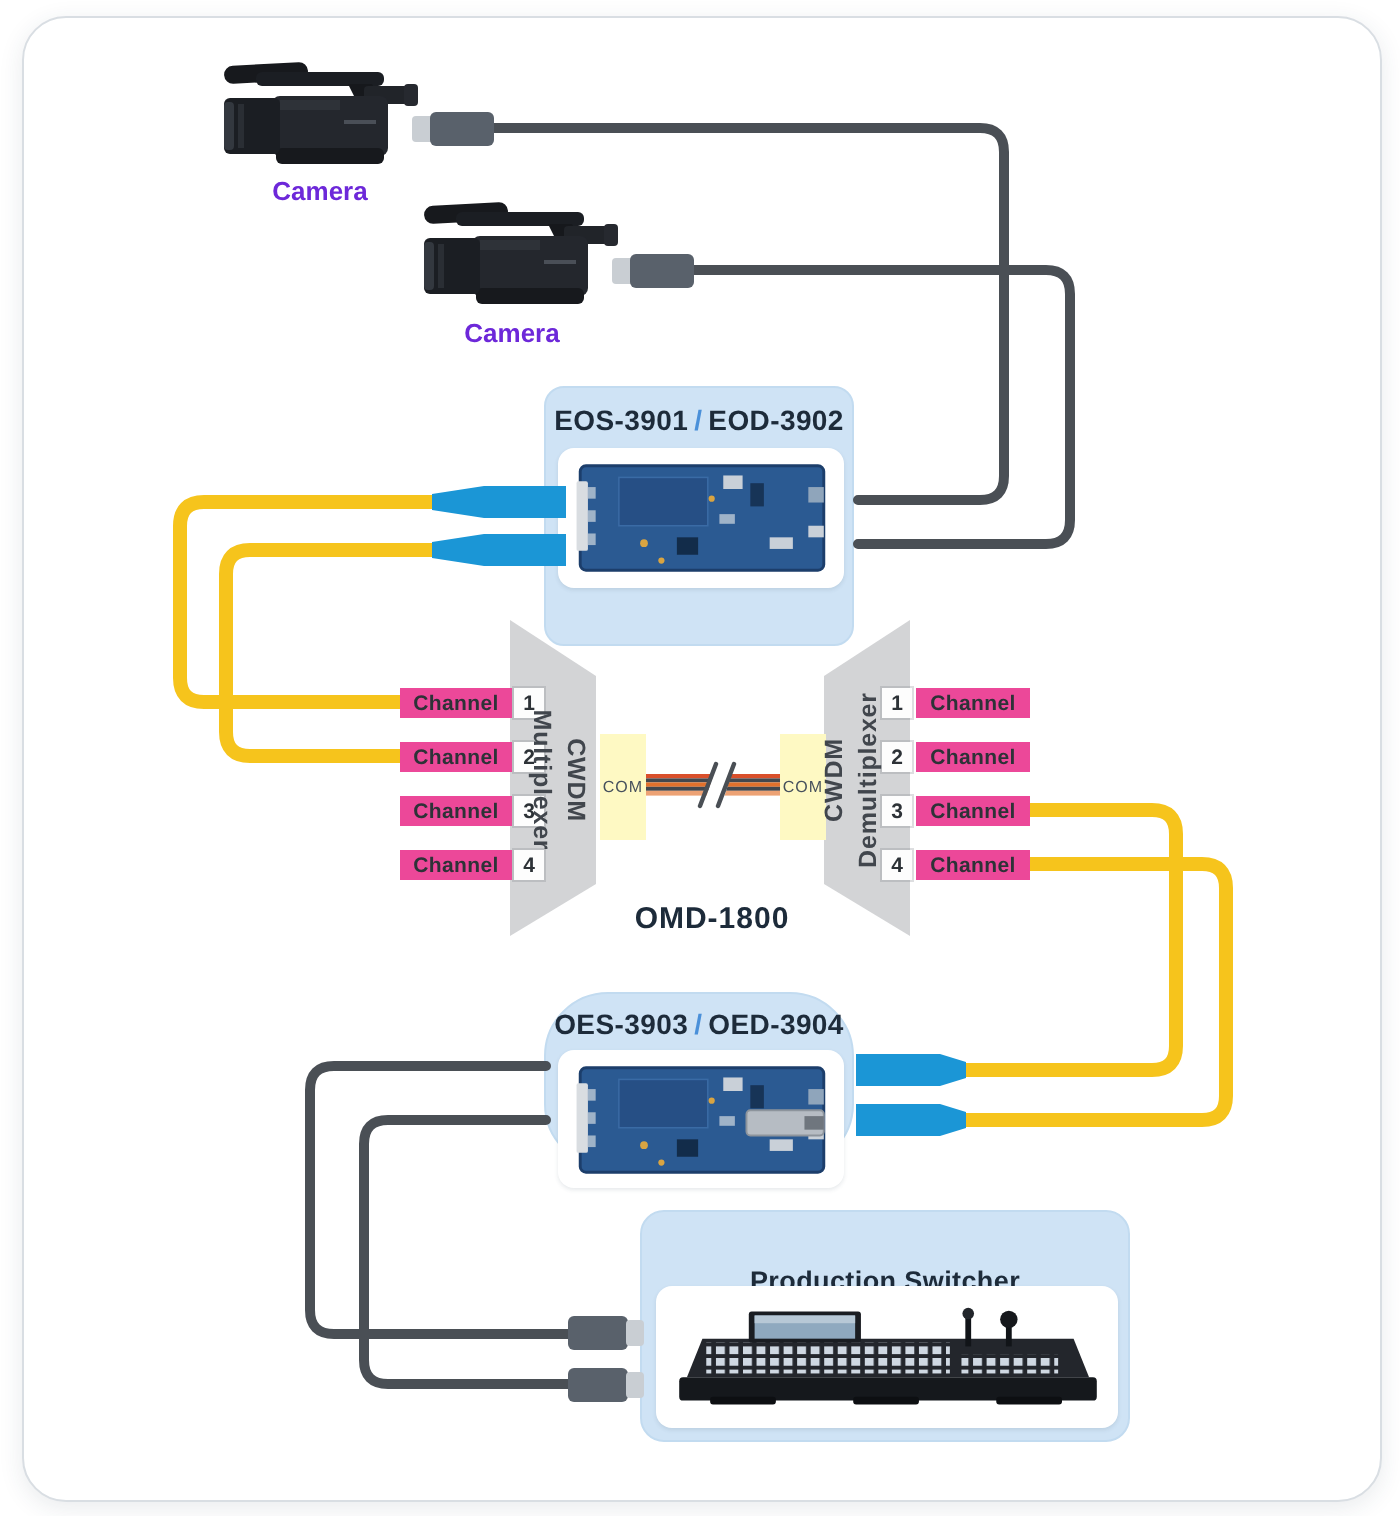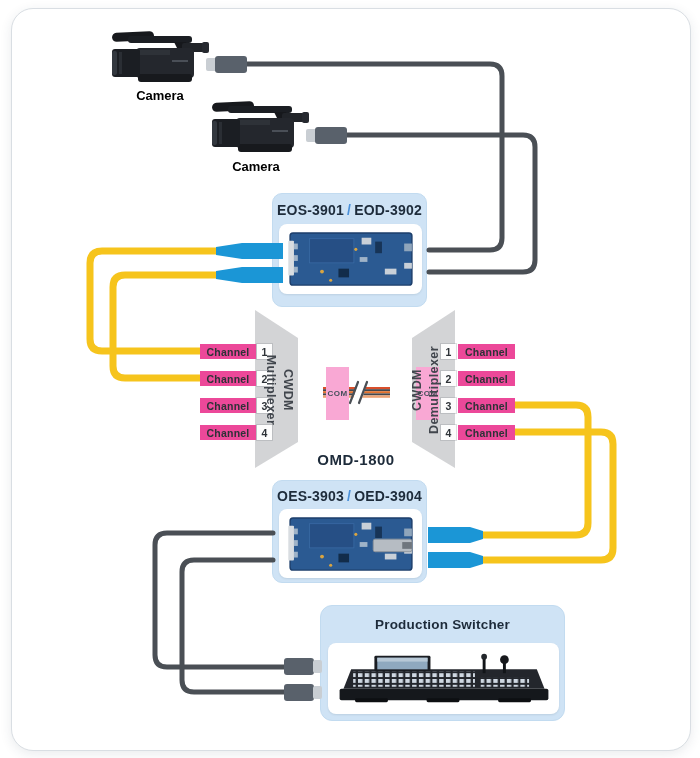--- a/index.html
+++ b/index.html
@@ -2,64 +2,64 @@
 <html><head>
 <meta charset="utf-8">
 <style>
   html,body{margin:0;padding:0;background:#ffffff;}
   .canvas{position:relative;width:700px;height:758px;font-family:"Liberation Sans",sans-serif;overflow:hidden;background:#fff;}
   .card{position:absolute;left:11px;top:8px;width:678px;height:741px;background:#ffffff;border:1px solid #d9dee3;border-radius:22px;box-shadow:0 3px 12px rgba(40,60,80,.10);}
   .box{position:absolute;background:#cfe3f5;border:1px solid #c2dbf0;border-radius:10px;box-sizing:border-box;}
   .box-title{position:absolute;left:0;right:0;text-align:center;font-size:14px;font-weight:700;color:#1d2b3a;letter-spacing:.2px;white-space:nowrap;}
   .box-title .sep{color:#4a90d9;padding:0 3px;}
   .inner-panel{position:absolute;background:#ffffff;border-radius:8px;box-shadow:0 1px 2px rgba(50,70,90,.12);display:flex;align-items:center;justify-content:center;}
-  .cam-label{position:absolute;text-align:center;font-size:13px;font-weight:700;color:#000000;}
+  .cam-label{position:absolute;text-align:center;font-size:13px;font-weight:700;color:#6d28d9;}
   .ch-label{position:absolute;background:#ec4899;color:#2d3237;font-size:10.5px;font-weight:700;display:flex;align-items:center;justify-content:center;letter-spacing:.2px;}
   .ch-num{position:absolute;background:#fdfdfd;color:#2d3237;font-size:10.5px;font-weight:700;display:flex;align-items:center;justify-content:center;box-shadow:0 0 0 1px rgba(120,125,130,.25);}
-  .com-box{position:absolute;background:#f9a8d4;color:#46505c;font-size:8px;font-weight:700;letter-spacing:.5px;display:flex;align-items:center;justify-content:center;margin-left:26px;}
+  .com-box{position:absolute;background:#fef9c3;color:#46505c;font-size:8px;font-weight:400;letter-spacing:.5px;display:flex;align-items:center;justify-content:center;}
   .vtext{position:absolute;width:140px;height:36px;text-align:center;font-size:12.5px;font-weight:700;color:#41464d;letter-spacing:.4px;line-height:17px;white-space:nowrap;}
   .vtext.cw{transform:rotate(90deg);}
   .vtext.ccw{transform:rotate(-90deg);}
   .omd{position:absolute;text-align:center;font-size:15px;font-weight:700;color:#1d2b3a;letter-spacing:.5px;}
   svg.overlay{position:absolute;left:0;top:0;pointer-events:none;}
   .sw-title{font-size:13.5px;}
 </style>
 </head>
 <body>
 
 <div class="canvas">
 
   <div class="card"></div>
 
-  <div class="box" style="left:272px;top:193px;width:155px;height:114px;">
+  <div class="box" style="left:272px;top:193px;width:155px;height:130px;">
     <div class="box-title" style="top:8px;">
       <span>EOS-3901</span><span class="sep">/</span><span>EOD-3902</span>
     </div>
     <div class="inner-panel" style="left:6px;top:30px;width:143px;height:70px;">
       <svg width="128" height="58" viewBox="0 0 130 60">
         <use href="#pcb"></use>
       </svg>
     </div>
   </div>
 
-  <div class="box" style="left:272px;top:480px;width:155px;height:103px;">
+  <div class="box" style="left:272px;top:496px;width:155px;height:88px;border-radius:32px;">
     <div class="box-title" style="top:7px;">
       <span>OES-3903</span><span class="sep">/</span><span>OED-3904</span>
     </div>
     <div class="inner-panel" style="left:6px;top:28px;width:143px;height:69px;">
       <svg width="128" height="58" viewBox="0 0 130 60">
         <use href="#pcb"></use>
         <rect x="88" y="25" width="40" height="13" rx="2" fill="#b6bcc3" stroke="#8d949c" stroke-width="1"></rect>
         <rect x="118" y="28" width="10" height="7" fill="#6f767e"></rect>
       </svg>
     </div>
   </div>
 
   <div class="box" style="left:320px;top:605px;width:245px;height:116px;border-radius:12px;">
-    <div class="box-title sw-title" style="top:11px;">
+    <div class="box-title sw-title" style="top:27px;">
       <span>Production Switcher</span>
     </div>
     <div class="inner-panel" style="left:7px;top:37px;width:231px;height:71px;">
       <svg width="216" height="58" viewBox="0 0 220 60">
         <use href="#switcher"></use>
       </svg>
     </div>
   </div>
 
   <svg class="overlay" width="700" height="758" viewBox="0 0 700 758">

